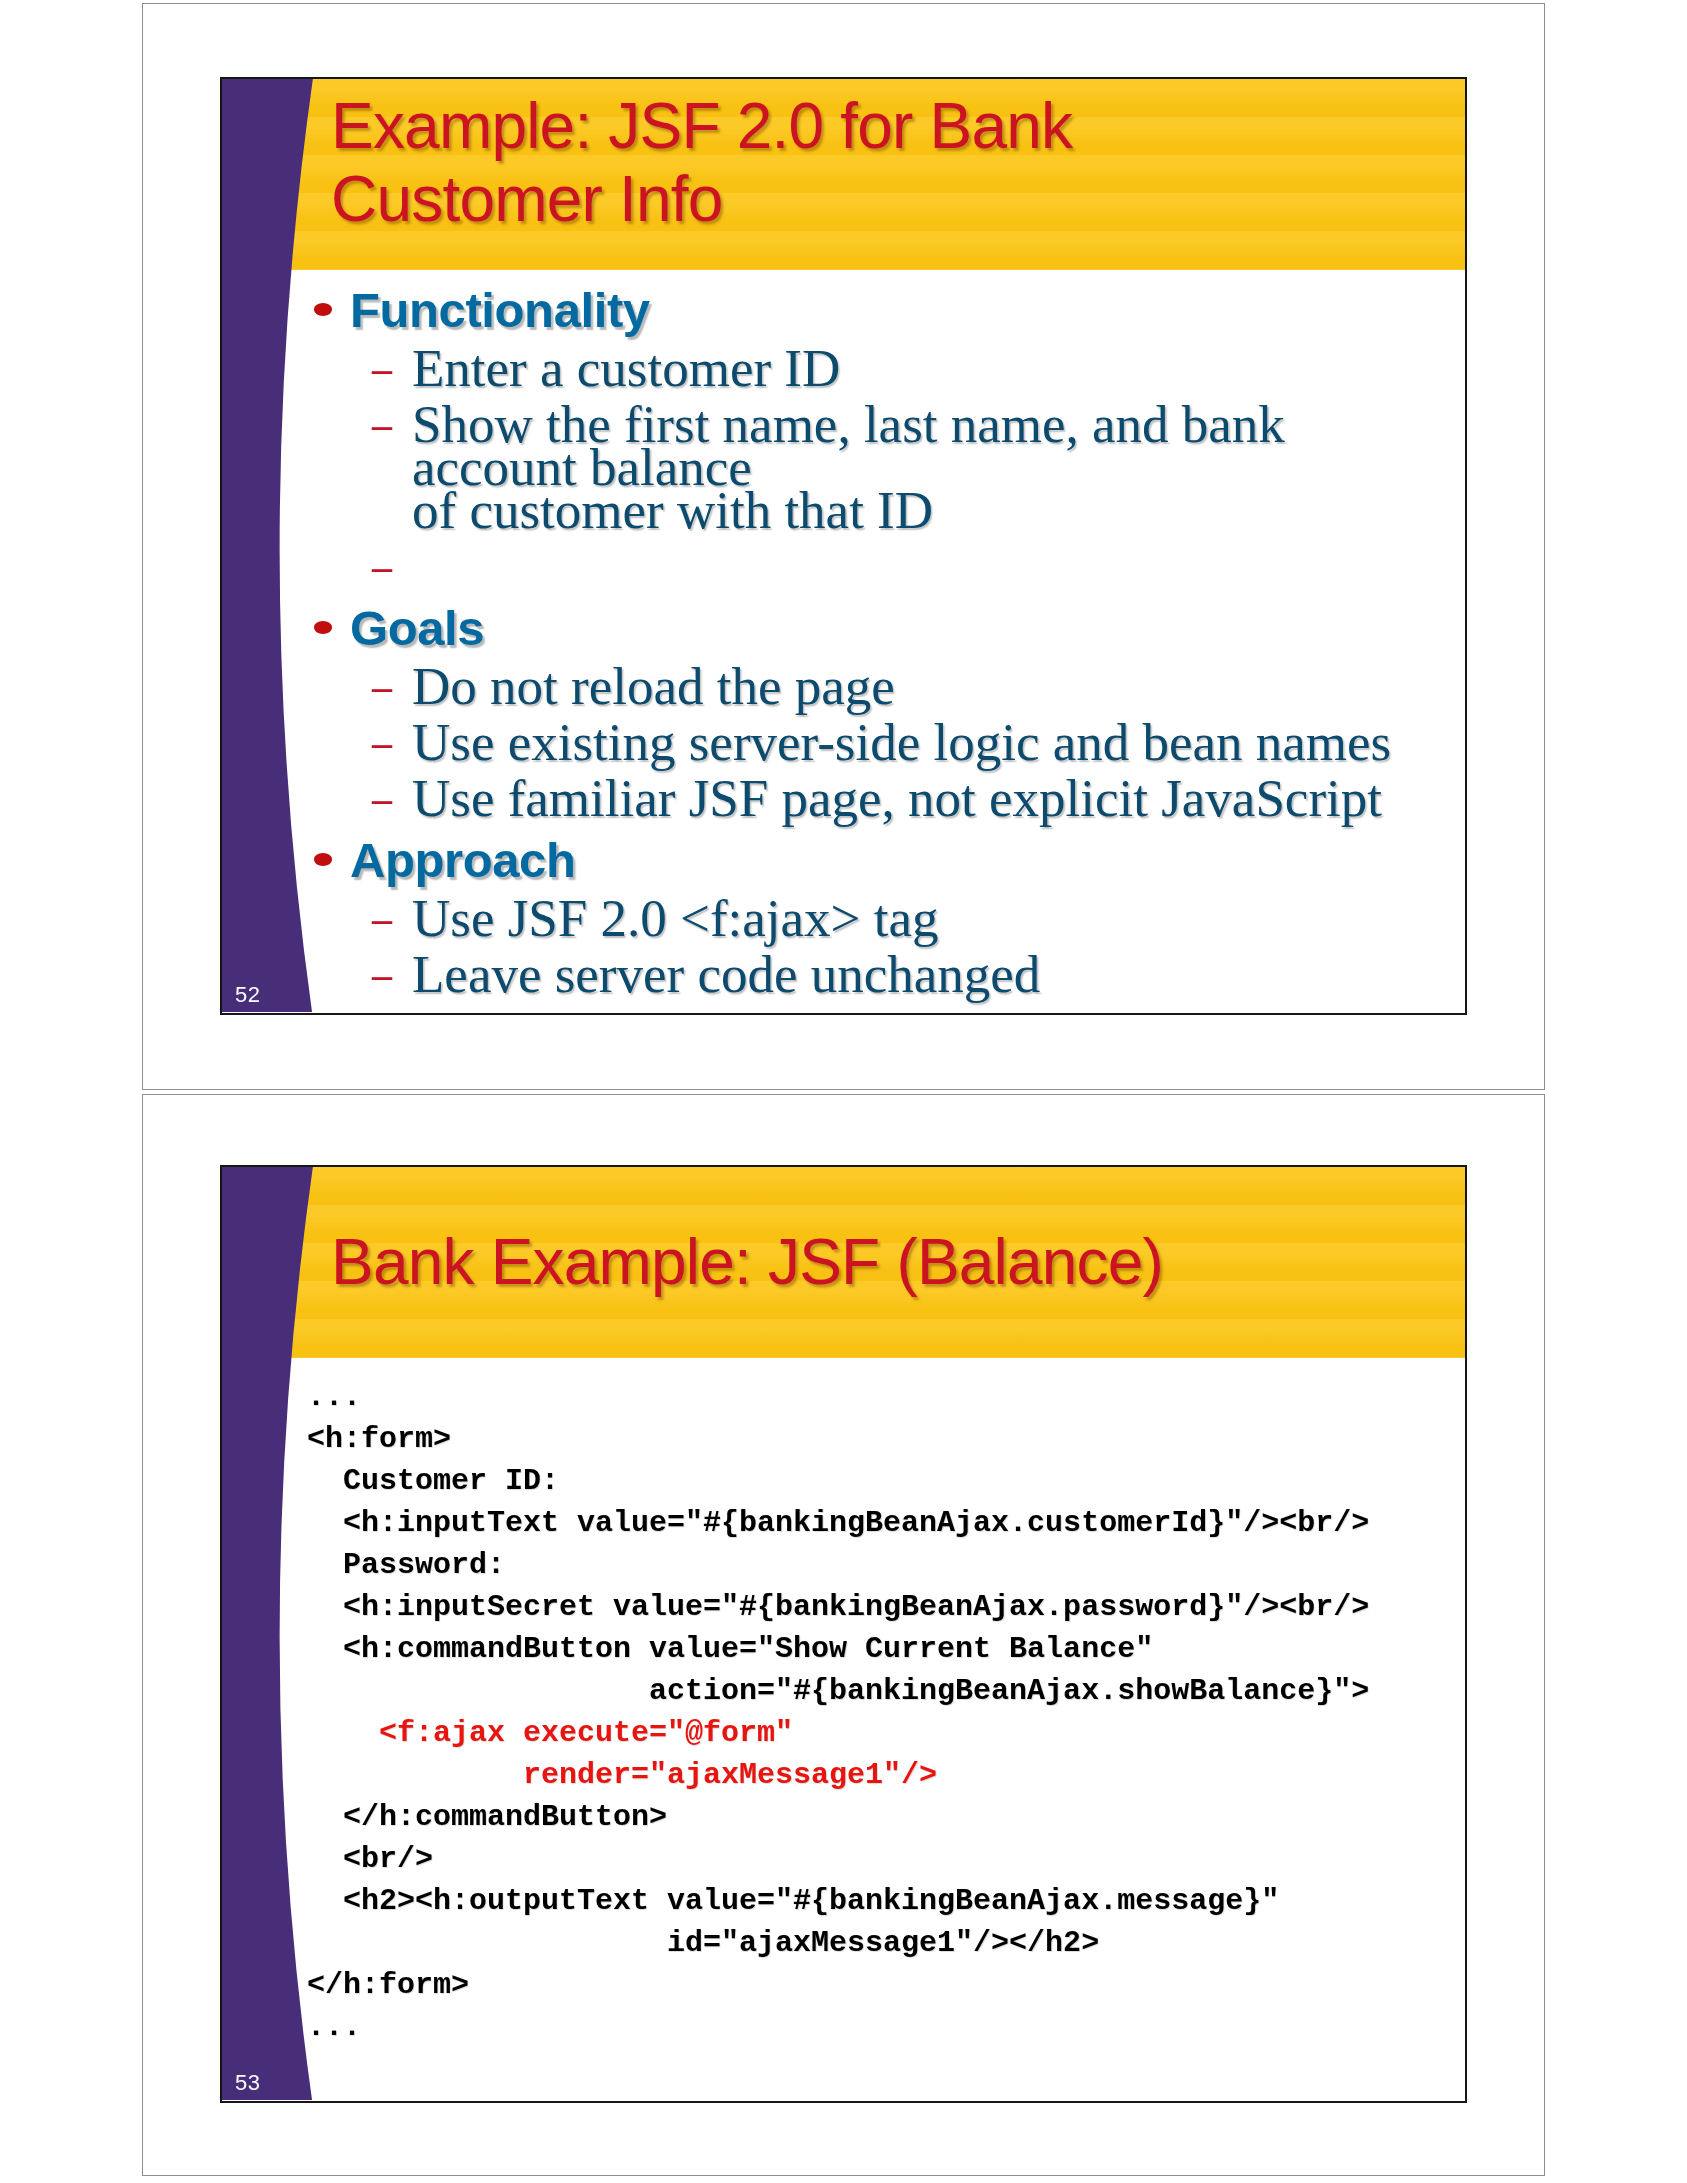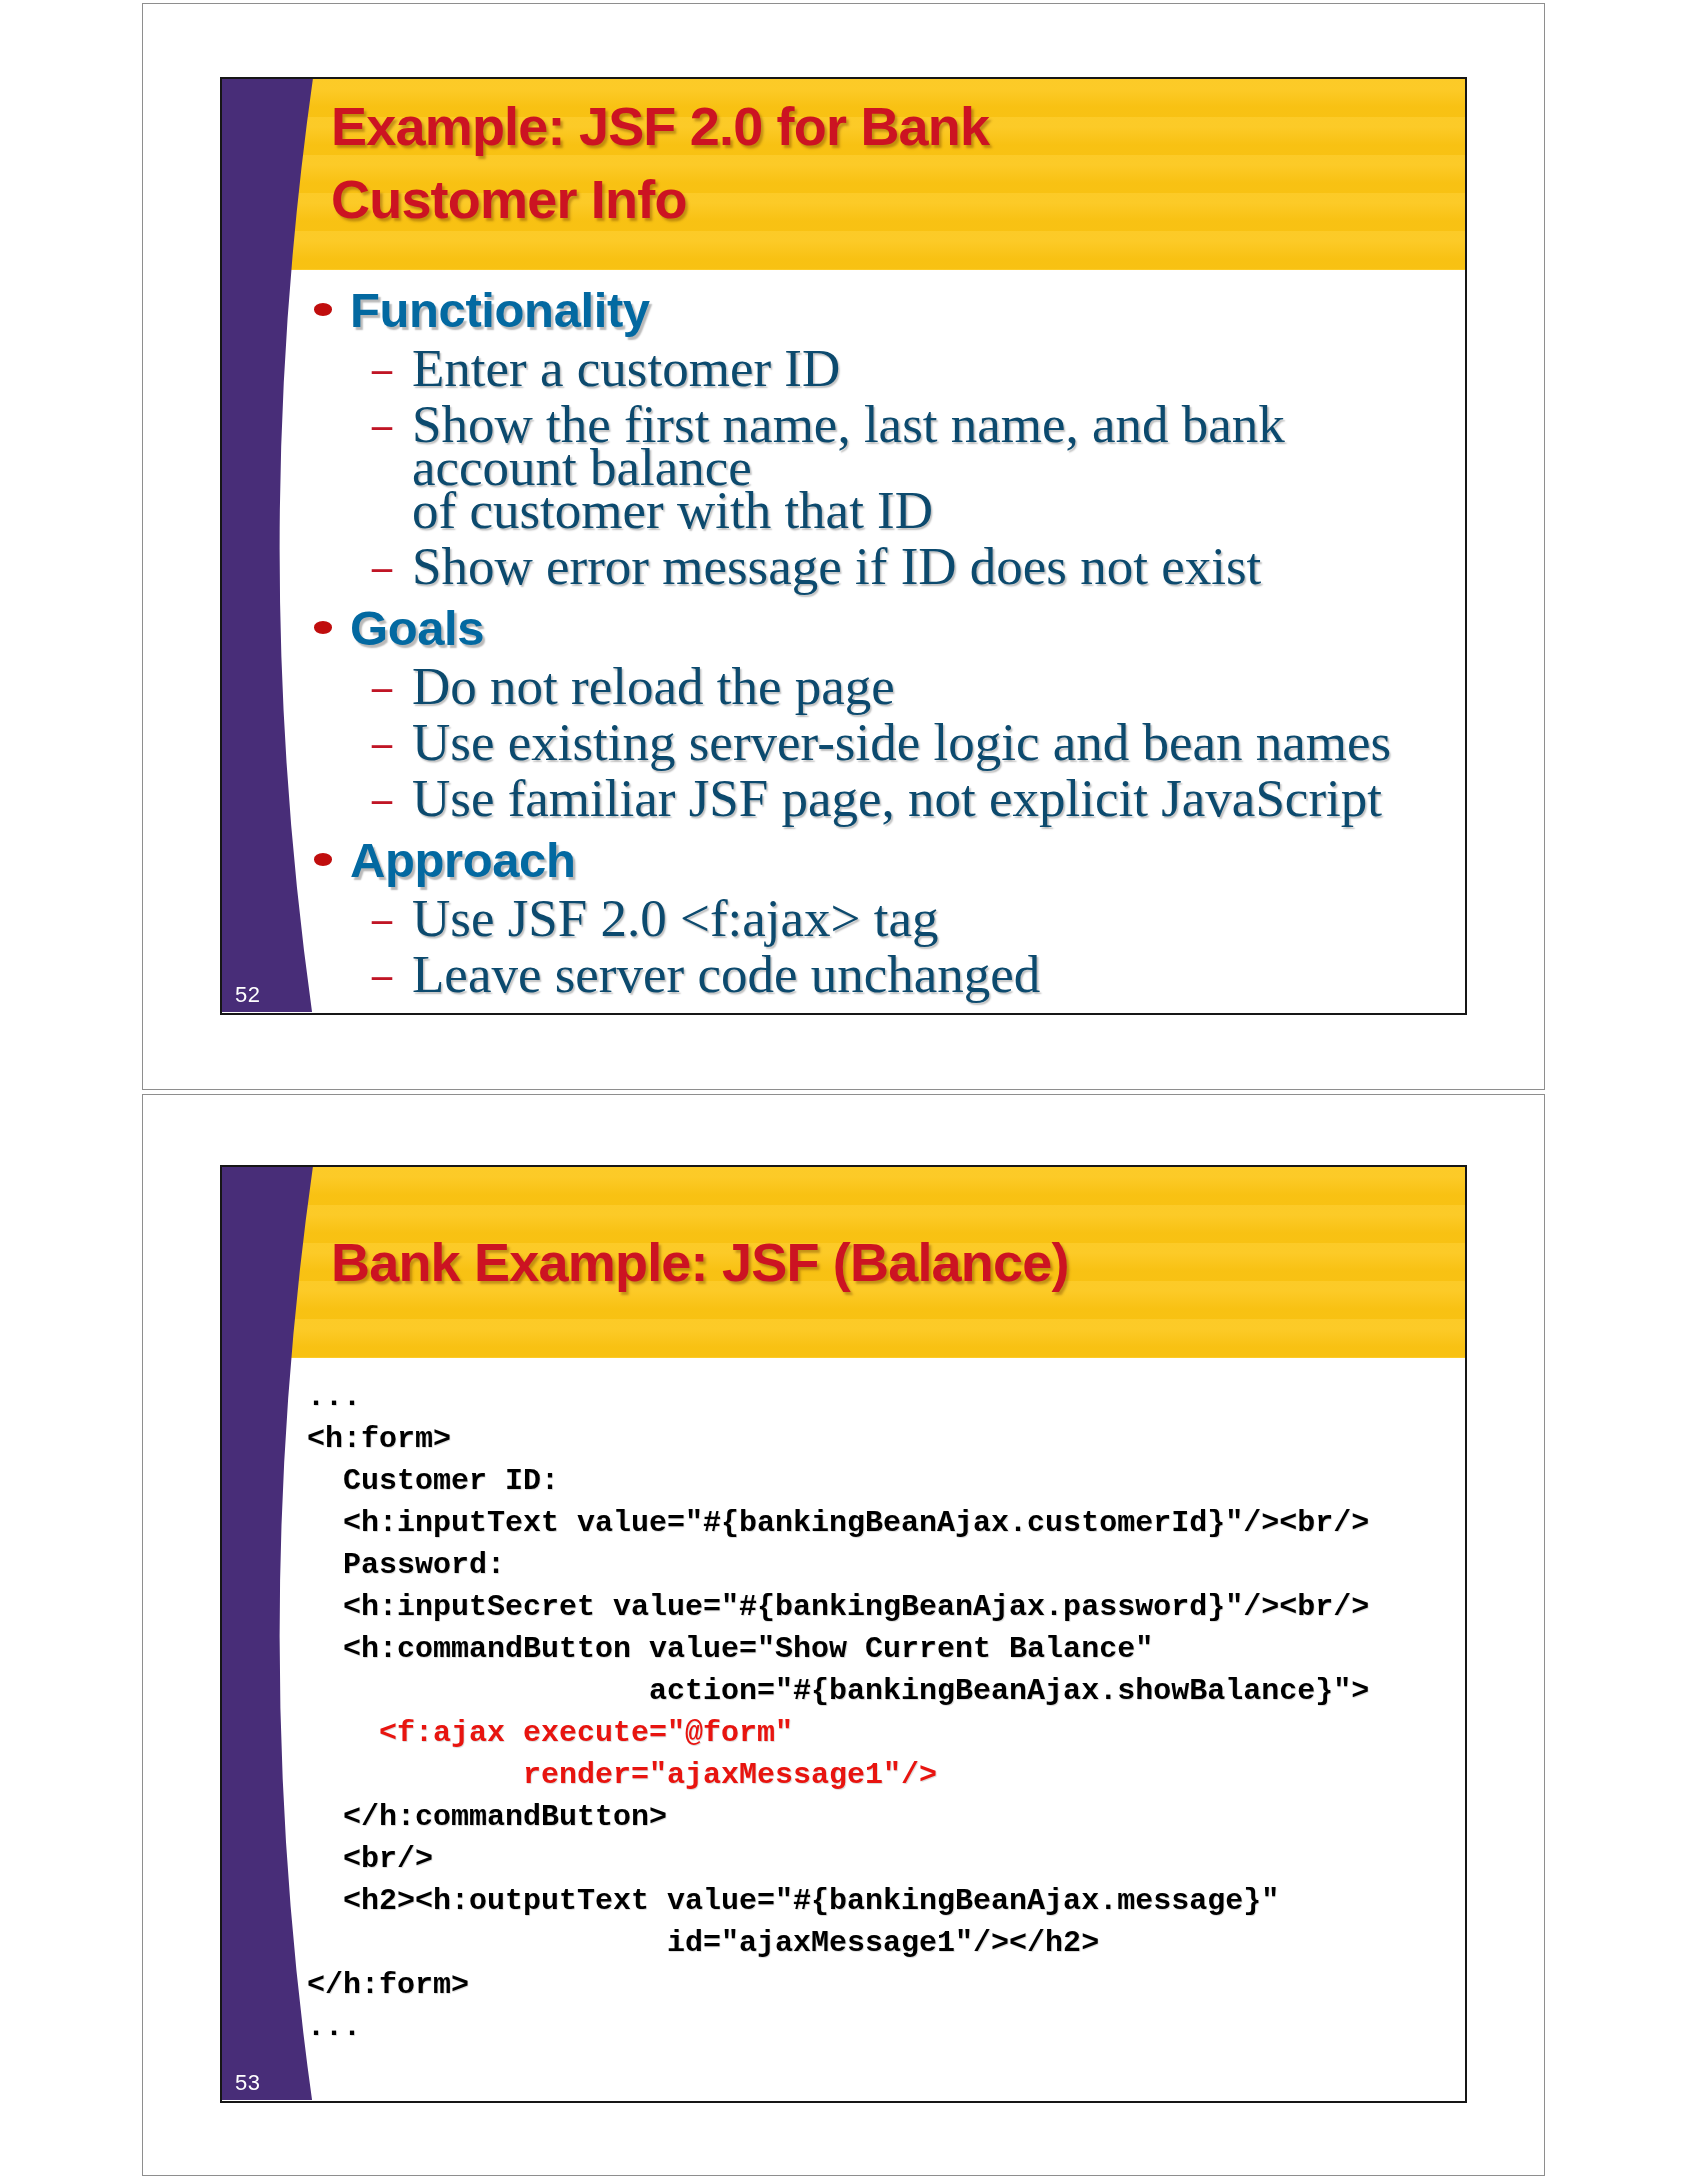--- a/index.html
+++ b/index.html
@@ -33,21 +33,21 @@
   .ribbon svg{display:block;width:95px;height:933px;}
 
   .title-area{
     position:absolute;left:0;top:0;right:0;height:191px;
     display:flex;flex-direction:column;box-sizing:border-box;
     padding-left:109px;padding-right:16.5px;
   }
   #slide52 .title-area{justify-content:flex-start;padding-top:11.5px;}
   #slide53 .title-area{justify-content:center;}
   .title{
-    margin:0;font-size:54px;font-weight:bold;line-height:73px;
+    margin:0;font-size:64px;font-weight:normal;line-height:73px;
     color:var(--title-red,#cc1322);white-space:pre-line;letter-spacing:-0.8px;
     text-shadow:2.5px 2.5px 2.5px rgba(110,60,0,0.40);
   }
 
   .slide-body{
     position:absolute;top:191px;left:0;right:0;bottom:0;
     padding:8.2px 20px 0 92px;box-sizing:border-box;
   }
   .b1{display:flex;align-items:center;margin:5px 0 10px 0;}
   .dot{
@@ -109,21 +109,20 @@
             <span class="dash">–</span>
             <span class="txt">Enter a customer ID</span>
           </div>
           <div class="b2">
             <span class="dash">–</span>
             <span class="txt">Show the first name, last name, and bank account balance
 of customer with that ID</span>
           </div>
           <div class="b2">
             <span class="dash">–</span>
-            <span class="txt">Show error message if ID does not exist</span>
           </div>
           <div class="b1">
             <span class="dot"></span>
             <span class="label">Goals</span>
           </div>
           <div class="b2">
             <span class="dash">–</span>
             <span class="txt">Do not reload the page</span>
           </div>
           <div class="b2">

